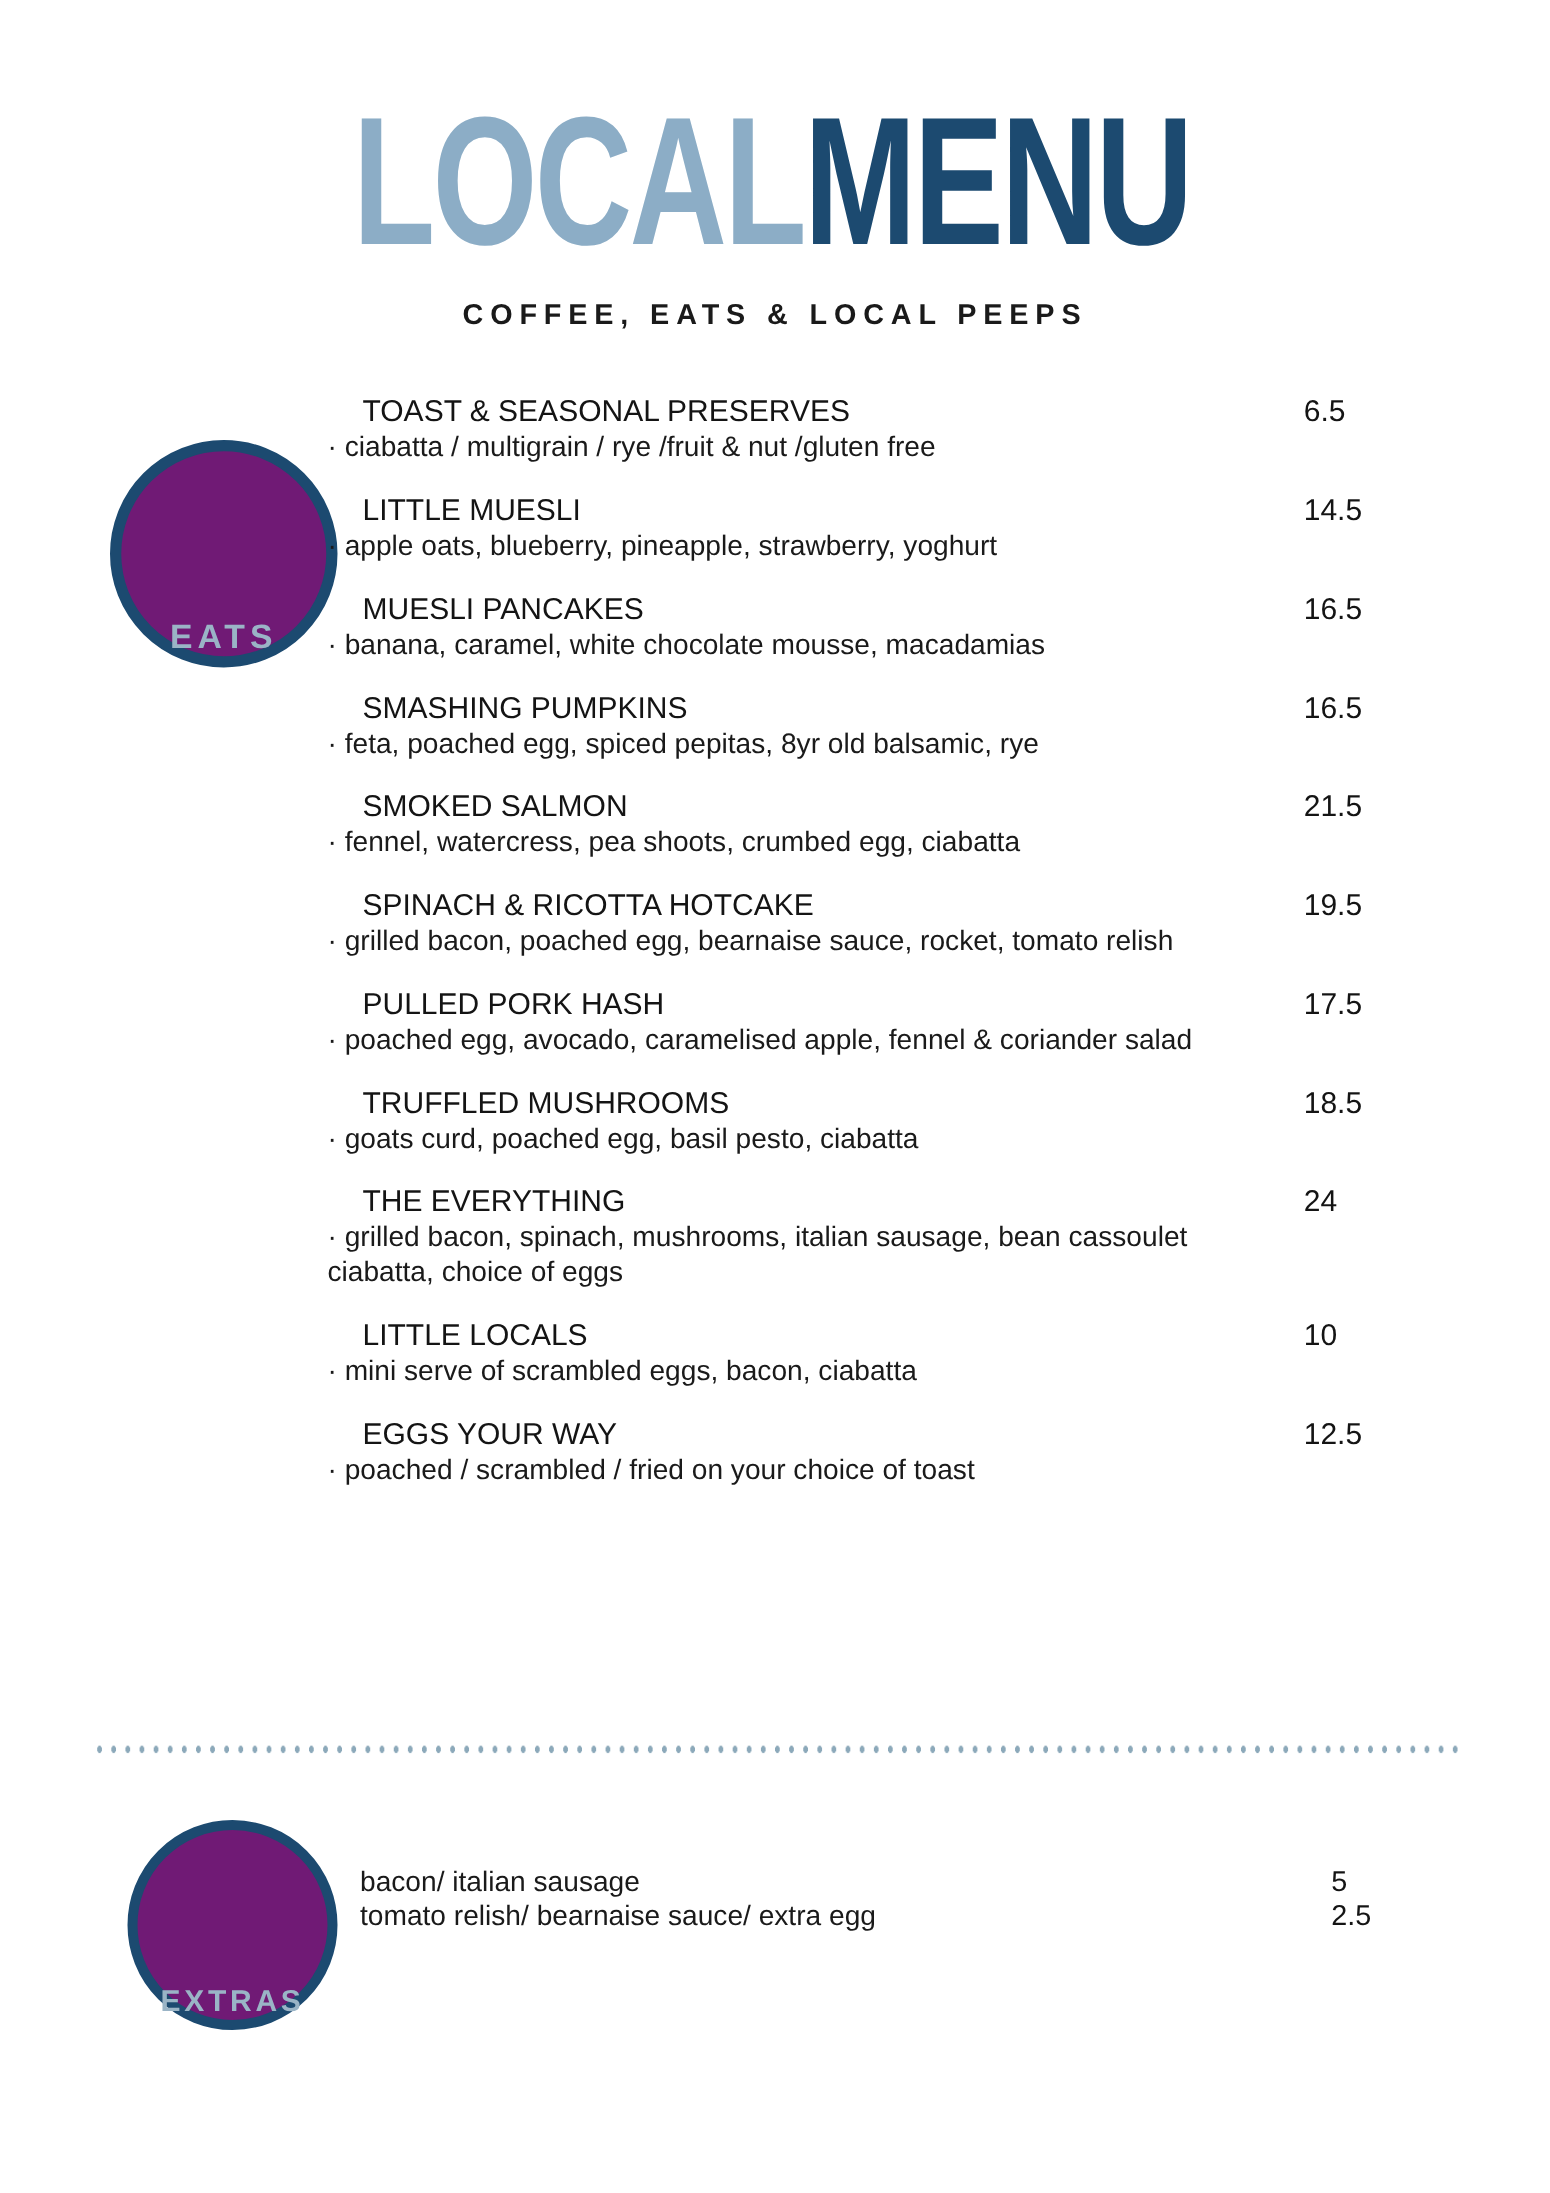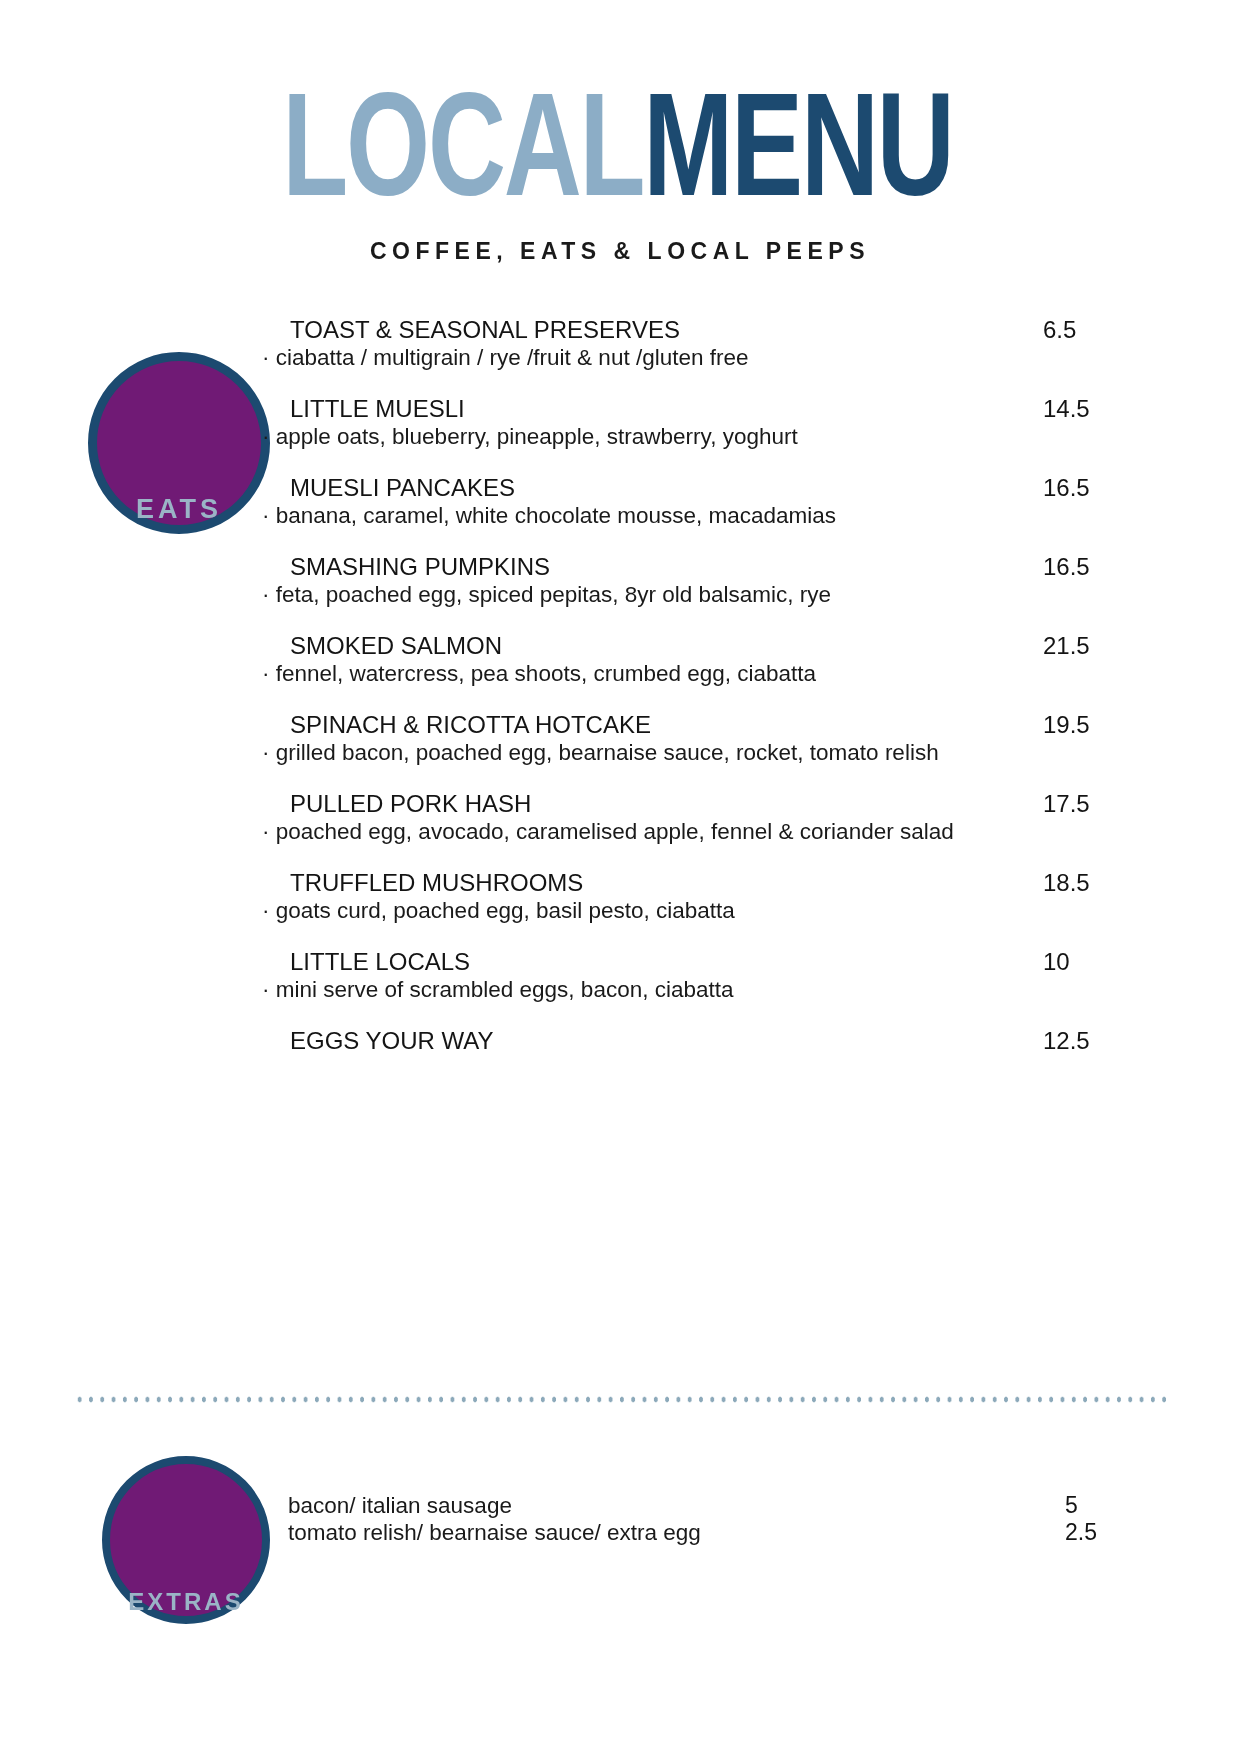--- a/index.html
+++ b/index.html
@@ -188,29 +188,36 @@
     <div class="item-desc">· poached egg, avocado, caramelised apple, fennel &amp; coriander salad</div>
     <div class="item-price">17.5</div>
   </div>
 
   <div class="item">
     <div class="item-name">TRUFFLED MUSHROOMS</div>
     <div class="item-desc">· goats curd, poached egg, basil pesto, ciabatta</div>
     <div class="item-price">18.5</div>
   </div>
 
+  <div class="item">
+    <div class="item-name">THE EVERYTHING</div>
+    <div class="item-desc">· grilled bacon, spinach, mushrooms, italian sausage, bean cassoulet
+ciabatta, choice of eggs</div>
+    <div class="item-price">24</div>
+  </div>
 
   <div class="item">
     <div class="item-name">LITTLE LOCALS</div>
     <div class="item-desc">· mini serve of scrambled eggs, bacon, ciabatta</div>
     <div class="item-price">10</div>
   </div>
 
   <div class="item">
     <div class="item-name">EGGS YOUR WAY</div>
+    <div class="item-desc">· poached / scrambled / fried on your choice of toast</div>
     <div class="item-price">12.5</div>
   </div>
 </div>
 
   <div class="divider"></div>
 
   <div class="circle extras-circle">
     <span class="circle-label">EXTRAS</span>
   </div>
 

